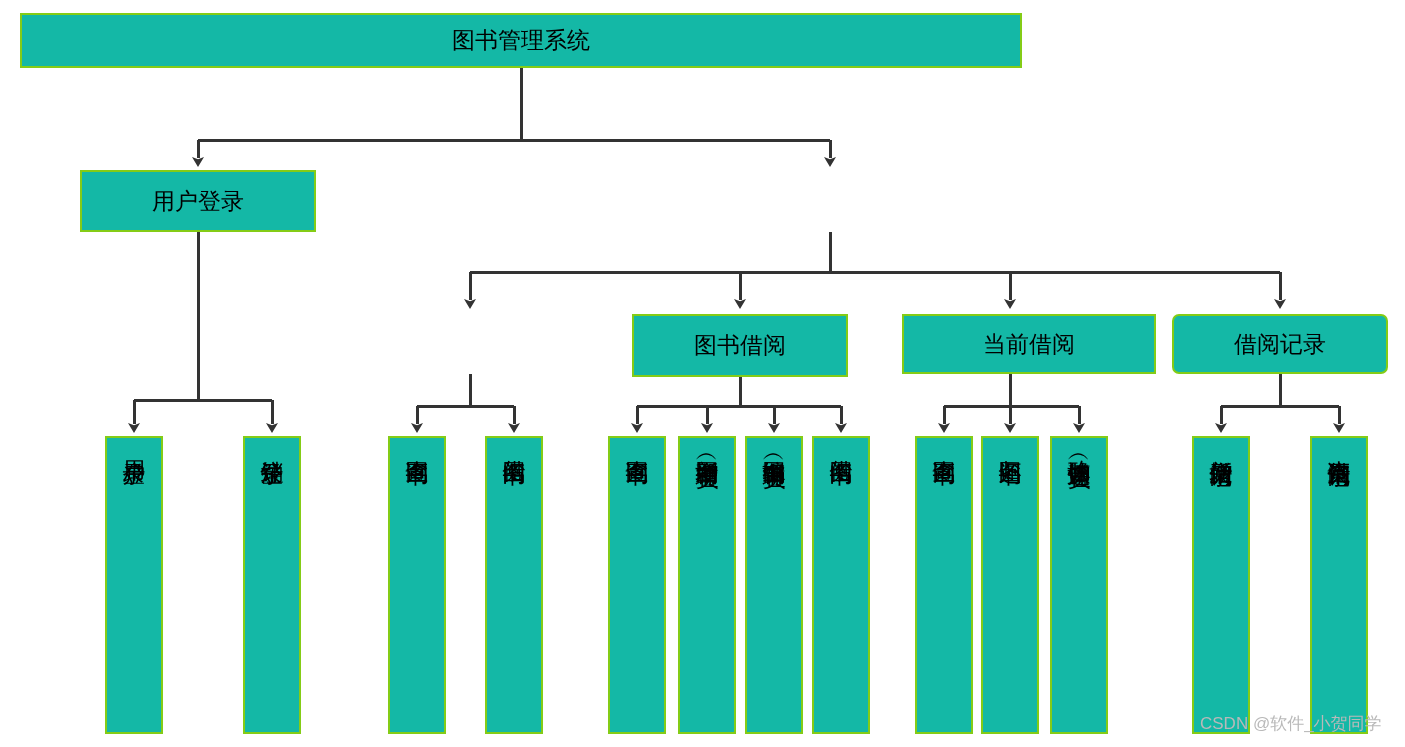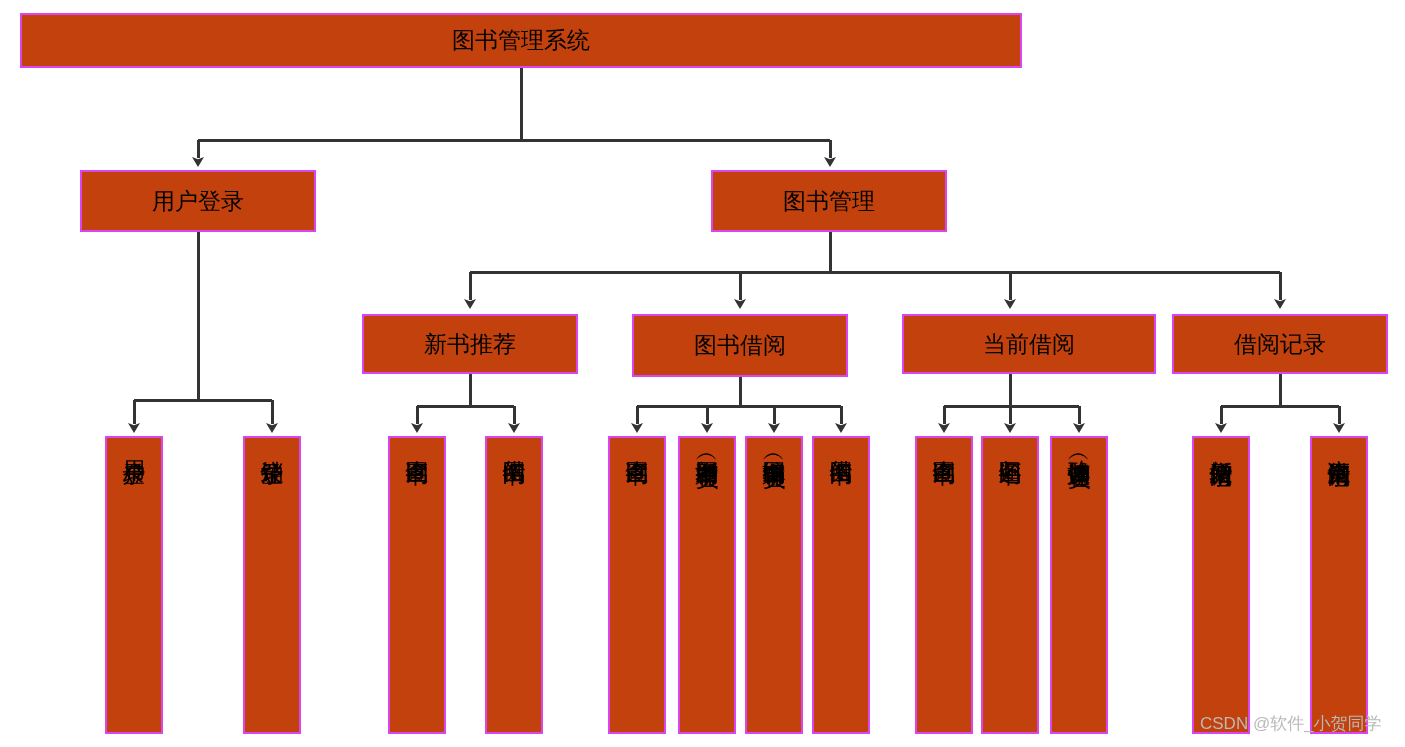--- a/index.html
+++ b/index.html
@@ -21,22 +21,22 @@
   svg#connectors {
     position: absolute;
     left: 0;
     top: 0;
     width: 1405px;
     height: 747px;
   }
   .node {
     position: absolute;
     box-sizing: border-box;
-    background: #c2410c;
-    border: 2px solid #d946ef;
+    background: #14b8a6;
+    border: 2px solid #84cc16;
     display: flex;
     align-items: center;
     justify-content: center;
     z-index: 3;
   }
   .node .label {
     color: #000000;
     text-align: center;
     line-height: 1.08;
     white-space: nowrap;
@@ -132,34 +132,28 @@
     </g>
   </svg>
 
   <div class="node horiz root" id="node-root" style="left: 20px; top: 13px; width: 1002px; height: 55px;">
     <span class="label">图书管理系统</span>
   </div>
 
   <div class="node horiz" id="node-l1-0" style="left: 80px; top: 170px; width: 236px; height: 62px;">
     <span class="label">用户登录</span>
   </div>
-  <div class="node horiz" id="node-l1-1" style="left: 711px; top: 170px; width: 236px; height: 62px;">
-    <span class="label">图书管理</span>
-  </div>
 
-  <div class="node horiz" id="node-l2-0" style="left: 362px; top: 314px; width: 216px; height: 60px;">
-    <span class="label">新书推荐</span>
-  </div>
   <div class="node horiz" id="node-l2-1" style="left: 632px; top: 314px; width: 216px; height: 63px;">
     <span class="label">图书借阅</span>
   </div>
   <div class="node horiz" id="node-l2-2" style="left: 902px; top: 314px; width: 254px; height: 60px;">
     <span class="label">当前借阅</span>
   </div>
-  <div class="node horiz" id="node-l2-3" style="left: 1172px; top: 314px; width: 216px; height: 60px;">
+  <div class="node horiz" id="node-l2-3" style="left: 1172px; top: 314px; width: 216px; height: 60px; border-radius: 7px;">
     <span class="label">借阅记录</span>
   </div>
 
   <div class="node vert" id="node-leaf-0" style="left: 105px; top: 436px; width: 58px; height: 298px;">
     <span class="label">用户登录</span>
   </div>
   <div class="node vert" id="node-leaf-1" style="left: 243px; top: 436px; width: 58px; height: 298px;">
     <span class="label">注销登录</span>
   </div>
   <div class="node vert" id="node-leaf-2" style="left: 388px; top: 436px; width: 58px; height: 298px;">

